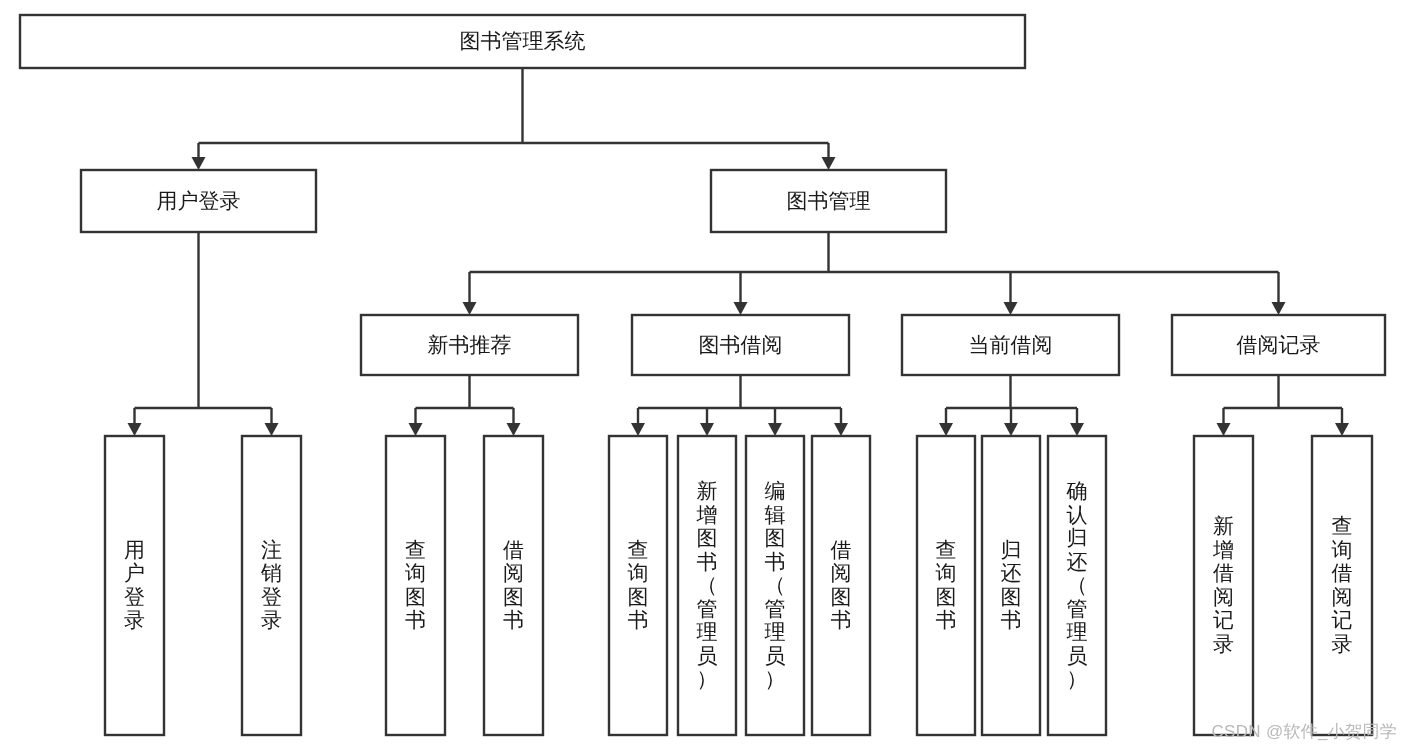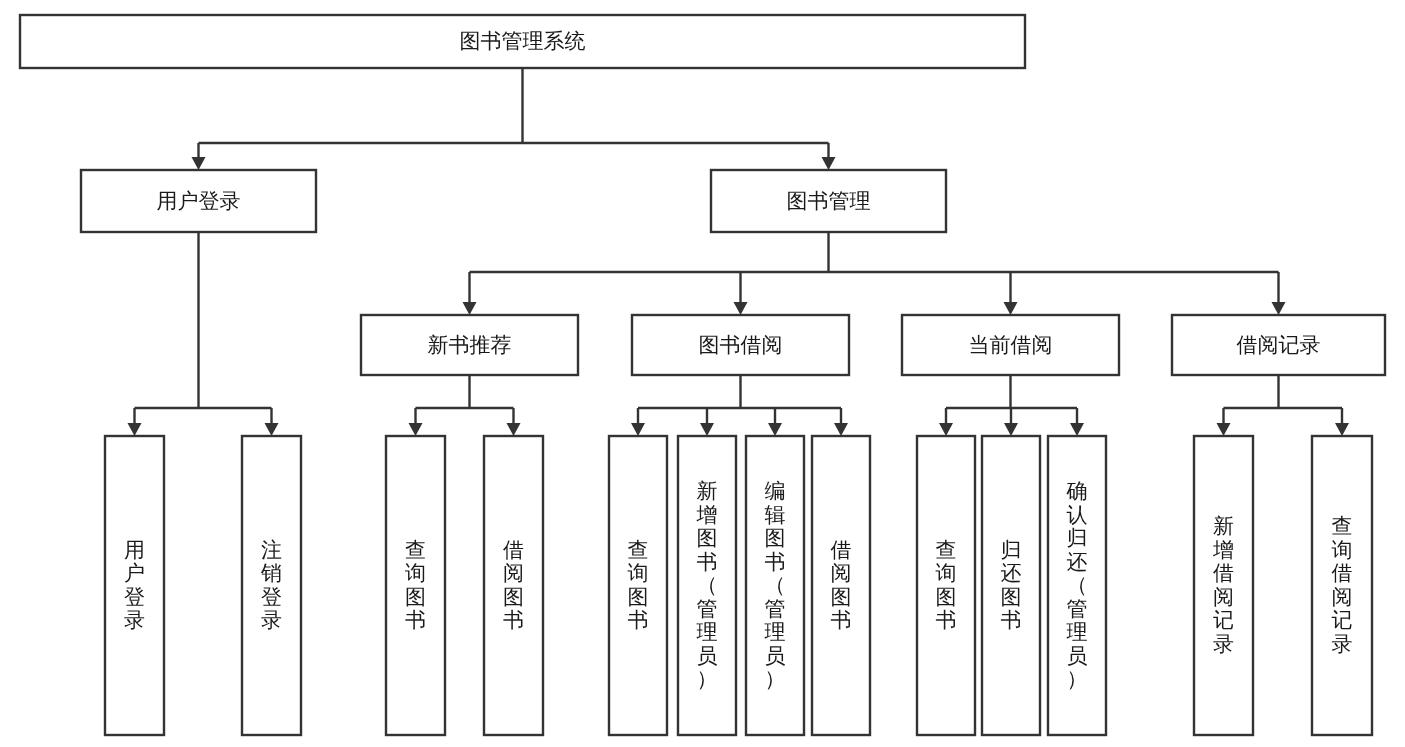--- a/index.html
+++ b/index.html
@@ -217,13 +217,14 @@
         <g>
           <rect x="1194" y="436" width="59" height="299" class="node-box"></rect>
           <text x="1223.5" class="node-label-vertical" font-size="21"><tspan x="1223.5" y="533.33">新</tspan><tspan x="1223.5" y="556.83">增</tspan><tspan x="1223.5" y="580.33">借</tspan><tspan x="1223.5" y="603.83">阅</tspan><tspan x="1223.5" y="627.33">记</tspan><tspan x="1223.5" y="650.83">录</tspan></text>
         </g>
         <g>
           <rect x="1312" y="436" width="60" height="299" class="node-box"></rect>
           <text x="1342" class="node-label-vertical" font-size="21"><tspan x="1342" y="533.33">查</tspan><tspan x="1342" y="556.83">询</tspan><tspan x="1342" y="580.33">借</tspan><tspan x="1342" y="603.83">阅</tspan><tspan x="1342" y="627.33">记</tspan><tspan x="1342" y="650.83">录</tspan></text>
         </g>
       </g>
   </svg>
+  <div class="watermark-text">CSDN @软件_小贺同学</div>
 </div>
 
 </body></html>

